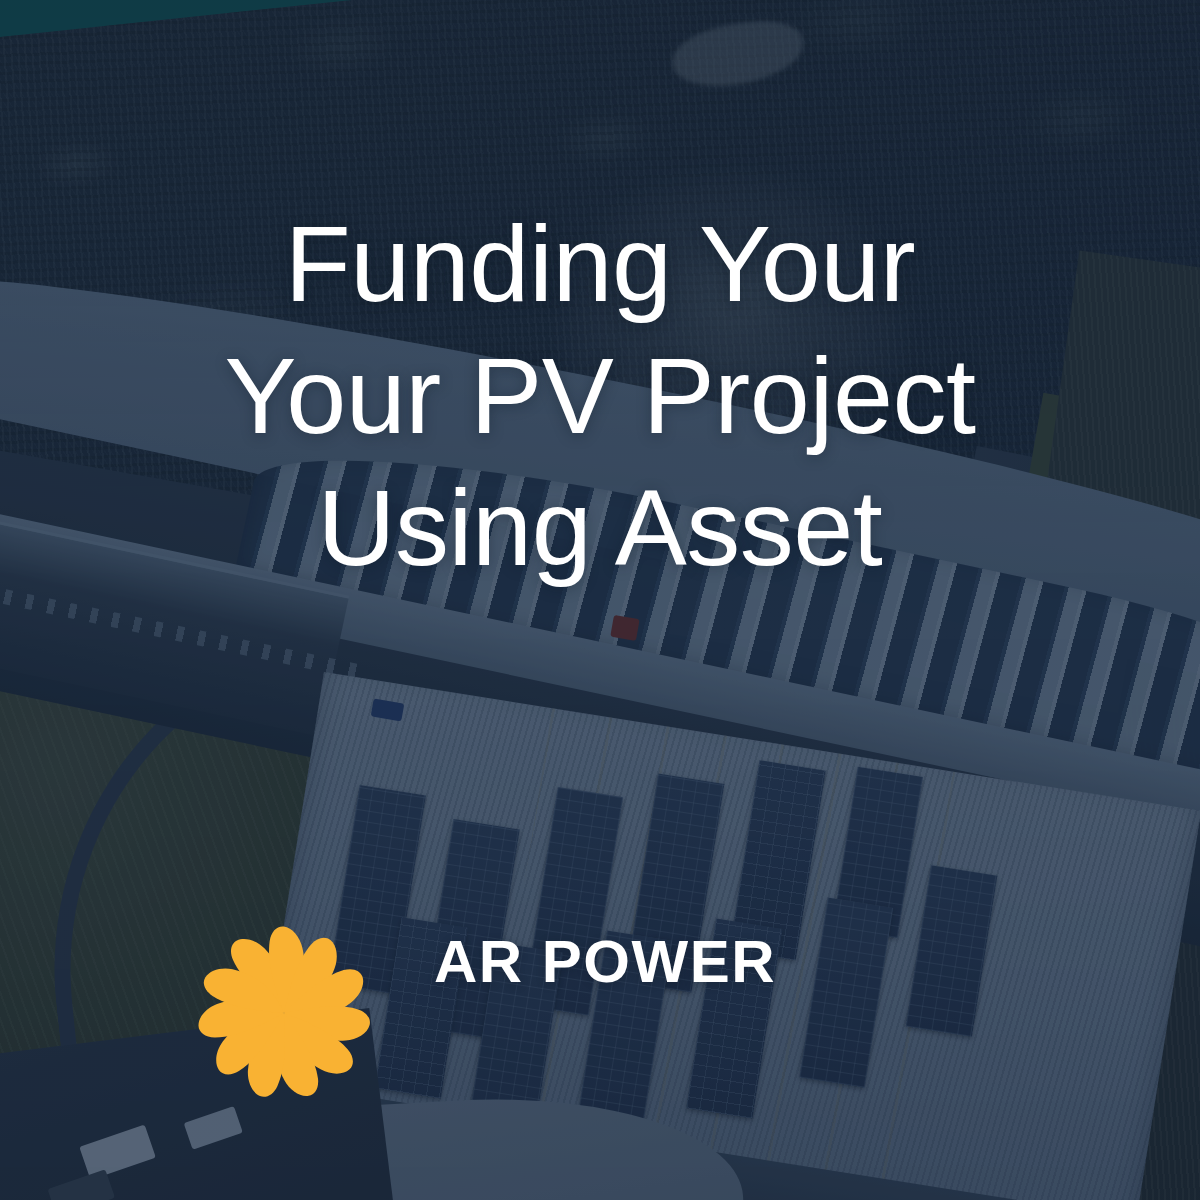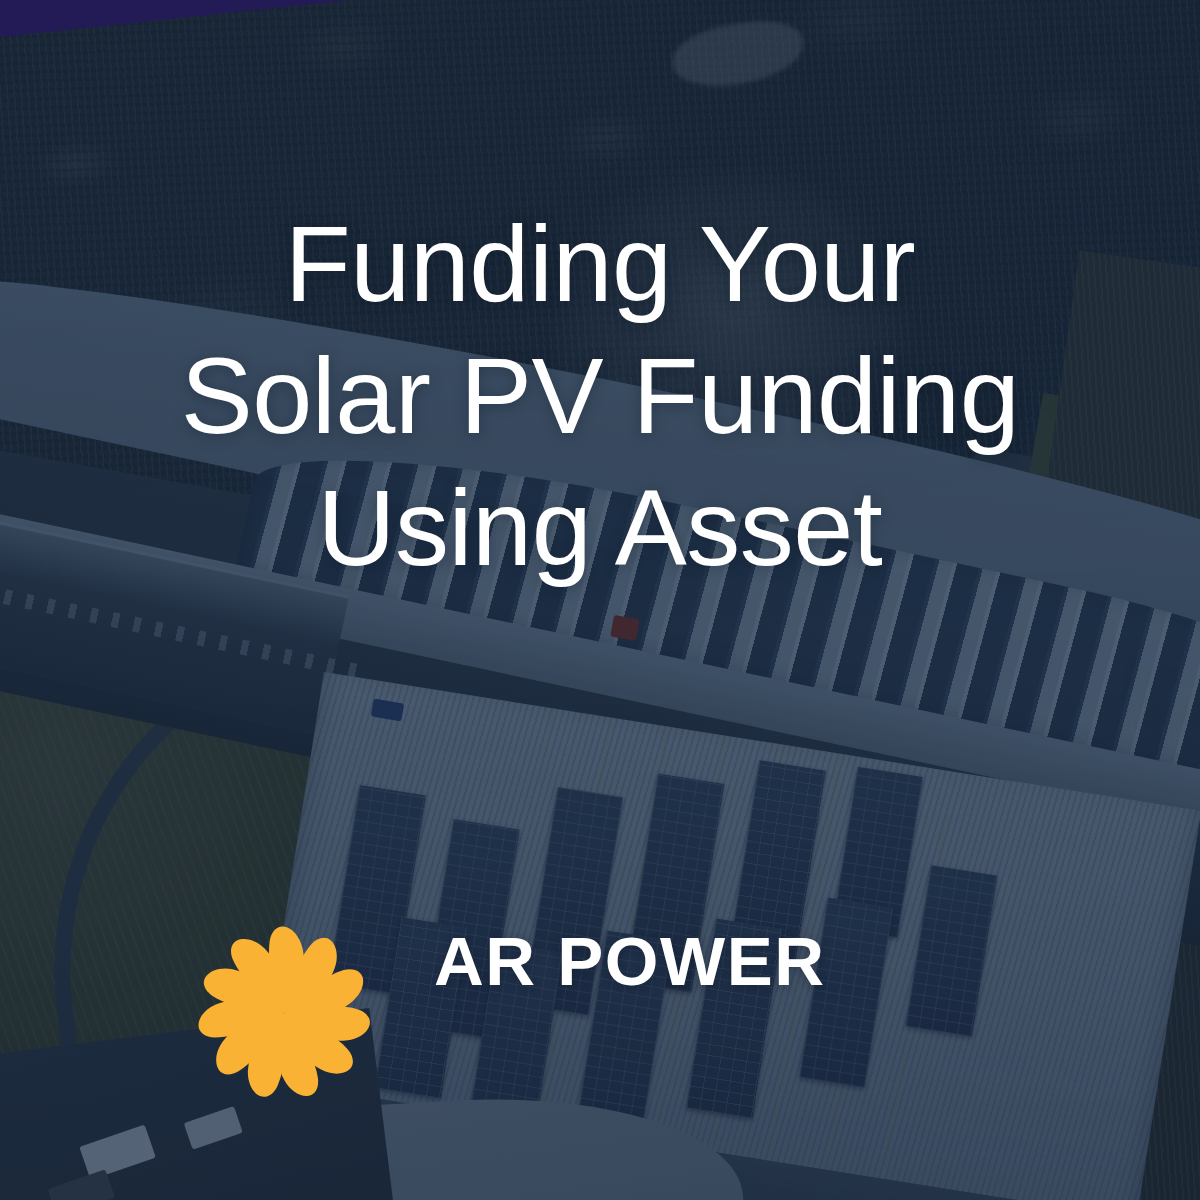--- a/index.html
+++ b/index.html
@@ -1,20 +1,20 @@
 <!DOCTYPE html>
 <html><head>
 <meta charset="utf-8">
 <style>
   html,body{margin:0;padding:0;background:#1d2b3a;}
   *{box-sizing:border-box;}
   #stage{
     position:relative;width:1200px;height:1200px;overflow:hidden;
     font-family:"Liberation Sans", sans-serif;
-    background:#4c1d95;
+    background:#0f766e;
   }
 
   
   .photo{position:absolute;inset:0;overflow:hidden;}
 
   
   .forest{
     position:absolute;left:-5%;top:-2%;width:110%;height:62%;
     background:
       radial-gradient(ellipse 70px 40px at 12% 18%, rgba(120,140,140,.30), transparent 62%),
@@ -208,21 +208,21 @@
     text-shadow:0 2px 14px rgba(12,22,34,.35);
   }
   .headline div{white-space:nowrap;}
 
   
   .logo{position:absolute;left:186px;top:900px;width:840px;height:226px;}
   .mark{position:absolute;left:0;top:2px;width:196px;height:222px;}
   .mark svg{display:block;width:100%;height:100%;}
   .wordmark{
     position:absolute;left:248px;top:14px;
-    color:#fff;font-weight:700;font-size:69px;line-height:96px;
+    color:#fff;font-weight:700;font-size:60px;line-height:96px;
     letter-spacing:1.5px;white-space:nowrap;
     text-shadow:0 2px 10px rgba(12,22,34,.32);
   }
   .tagline{
     position:absolute;left:252px;top:122px;
     color:#fff;font-weight:300;font-size:57px;line-height:62px;
     letter-spacing:.4px;white-space:nowrap;
     text-shadow:0 2px 10px rgba(12,22,34,.32);
   }
 </style>
@@ -287,21 +287,21 @@
     </div>
     <div class="car" style="left:31%;top:58.4%;width:2.6%;height:1.5%;background:#2f4e86;transform:rotate(10deg);"></div>
     <div class="car" style="left:51%;top:51.4%;width:2.2%;height:1.8%;background:#8f3a36;transform:rotate(10deg);"></div>
 
     <div class="tint"></div>
     <div class="tint2"></div>
   </div>
 
   <div class="headline">
     <div>Funding Your</div>
-    <div>Solar PV Funding</div>
+    <div>Your PV Project</div>
     <div>Using Asset</div>
   </div>
 
   <div class="logo">
 
     <div class="mark">
       <svg viewBox="0 0 200 200" aria-hidden="true">
         <g fill="#f9b233">
           <g id="petal-group">
             <path id="p" d="M100 100 C 104 74, 98 52, 80 34 C 72 26, 60 22, 52 26 C 46 29, 44 37, 48 46 C 56 64, 76 82, 100 100 Z"></path>

